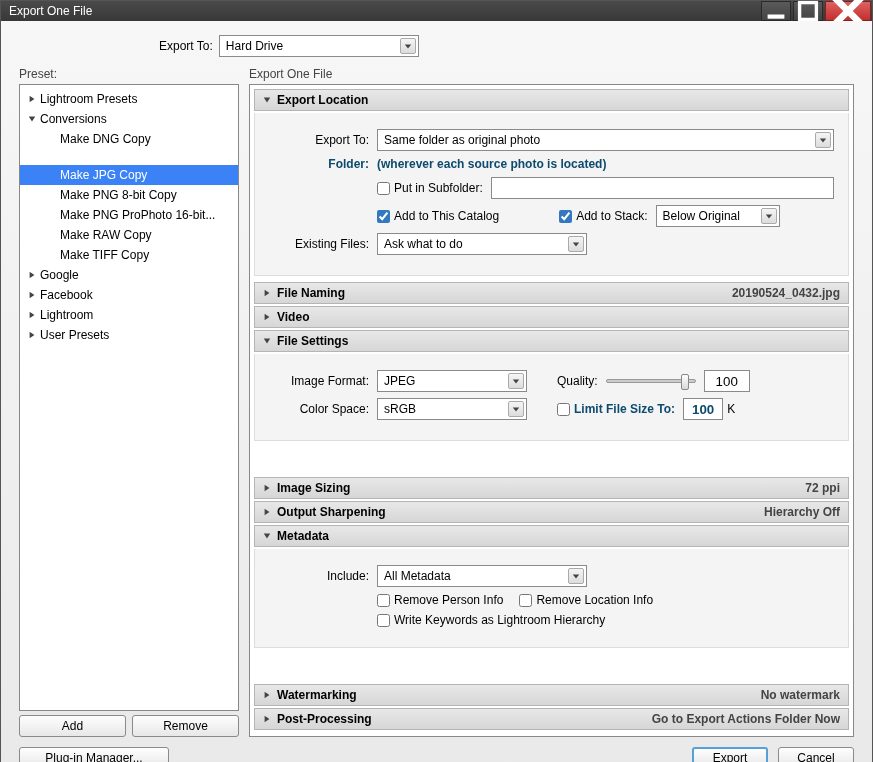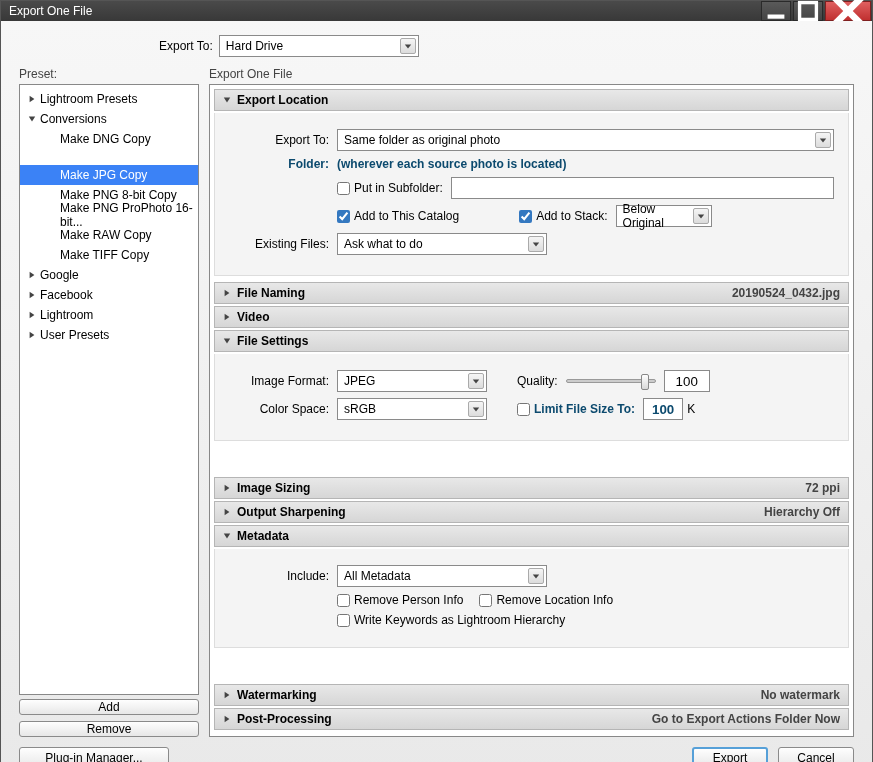--- a/index.html
+++ b/index.html
@@ -73,41 +73,41 @@
     background: linear-gradient(#f5f5f5,#dcdcdc);
     border:1px solid #aaa;
     display:flex; align-items:center; justify-content:center;
     border-radius:2px;
     pointer-events:none;
   }
   .combo .arrow svg{width:8px;height:8px;}
   .columns {
     flex:1; display:flex; gap:10px; min-height:0;
   }
-  .col-left { width: 180px; display:flex; flex-direction:column;}
+  .col-left { width: 220px; display:flex; flex-direction:column;}
   .col-right { flex:1; display:flex; flex-direction:column; min-width:0;}
   .col-label { color:#444; margin-bottom:3px; }
   .preset-box {
     flex:1;
     background:#fff;
     border:1px solid #888;
     overflow-y:scroll;
     padding:4px 0;
   }
   .preset-box::-webkit-scrollbar{width:16px;background:#f0f0f0;}
   .preset-box::-webkit-scrollbar-thumb{background:#c0c0c0;border:1px solid #999;border-radius:2px;}
   .tree-item {
     display:flex; align-items:center; height:20px; padding-left:6px;
     cursor:default;
   }
   .tree-item.child{padding-left:40px;}
   .tree-item.selected{ background:#3b82f6; color:#fff;margin-top:16px;}
   .tree-tri{width:12px;display:inline-flex;justify-content:center;margin-right:2px;}
   .tree-tri svg{width:8px;height:8px;}
-  .preset-buttons{display:flex;gap:6px;margin-top:4px;flex-direction:column;}
+  .preset-buttons{display:flex;gap:6px;margin-top:4px;}
   .btn {
     height:22px;
     background:linear-gradient(#fefefe,#e7e7e7);
     border:1px solid #8a8a8a;
     border-radius:3px;
     font-size:12px;
     cursor:pointer;
     display:inline-flex;align-items:center;justify-content:center;
     padding:0 14px;
   }
@@ -310,21 +310,21 @@
               <input type="checkbox" style="">
               <span style="margin-right:8px">Put in Subfolder:</span>
               <input class="text-field" style="flex: 1 1 0%;" value="">
             </div>
             <div class="form-row" style="margin-left:108px">
               <input type="checkbox" checked="" style="">
               <span>Add to This Catalog</span>
               <span style="width:60px"></span>
               <input type="checkbox" checked="" style="">
               <span style="margin-right:8px">Add to Stack:</span>
-              <div class="combo" style="width:96px">
+              <div class="combo" style="width:124px">
                 <span>Below Original</span>
                 <div class="arrow">
                     <svg viewBox="0 0 10 10">
                       <polygon points="1,3 9,3 5,8" fill="#444"></polygon>
                     </svg>
                   </div>
               </div>
             </div>
             <div class="form-row">
               <span class="lbl">Existing Files:</span>

